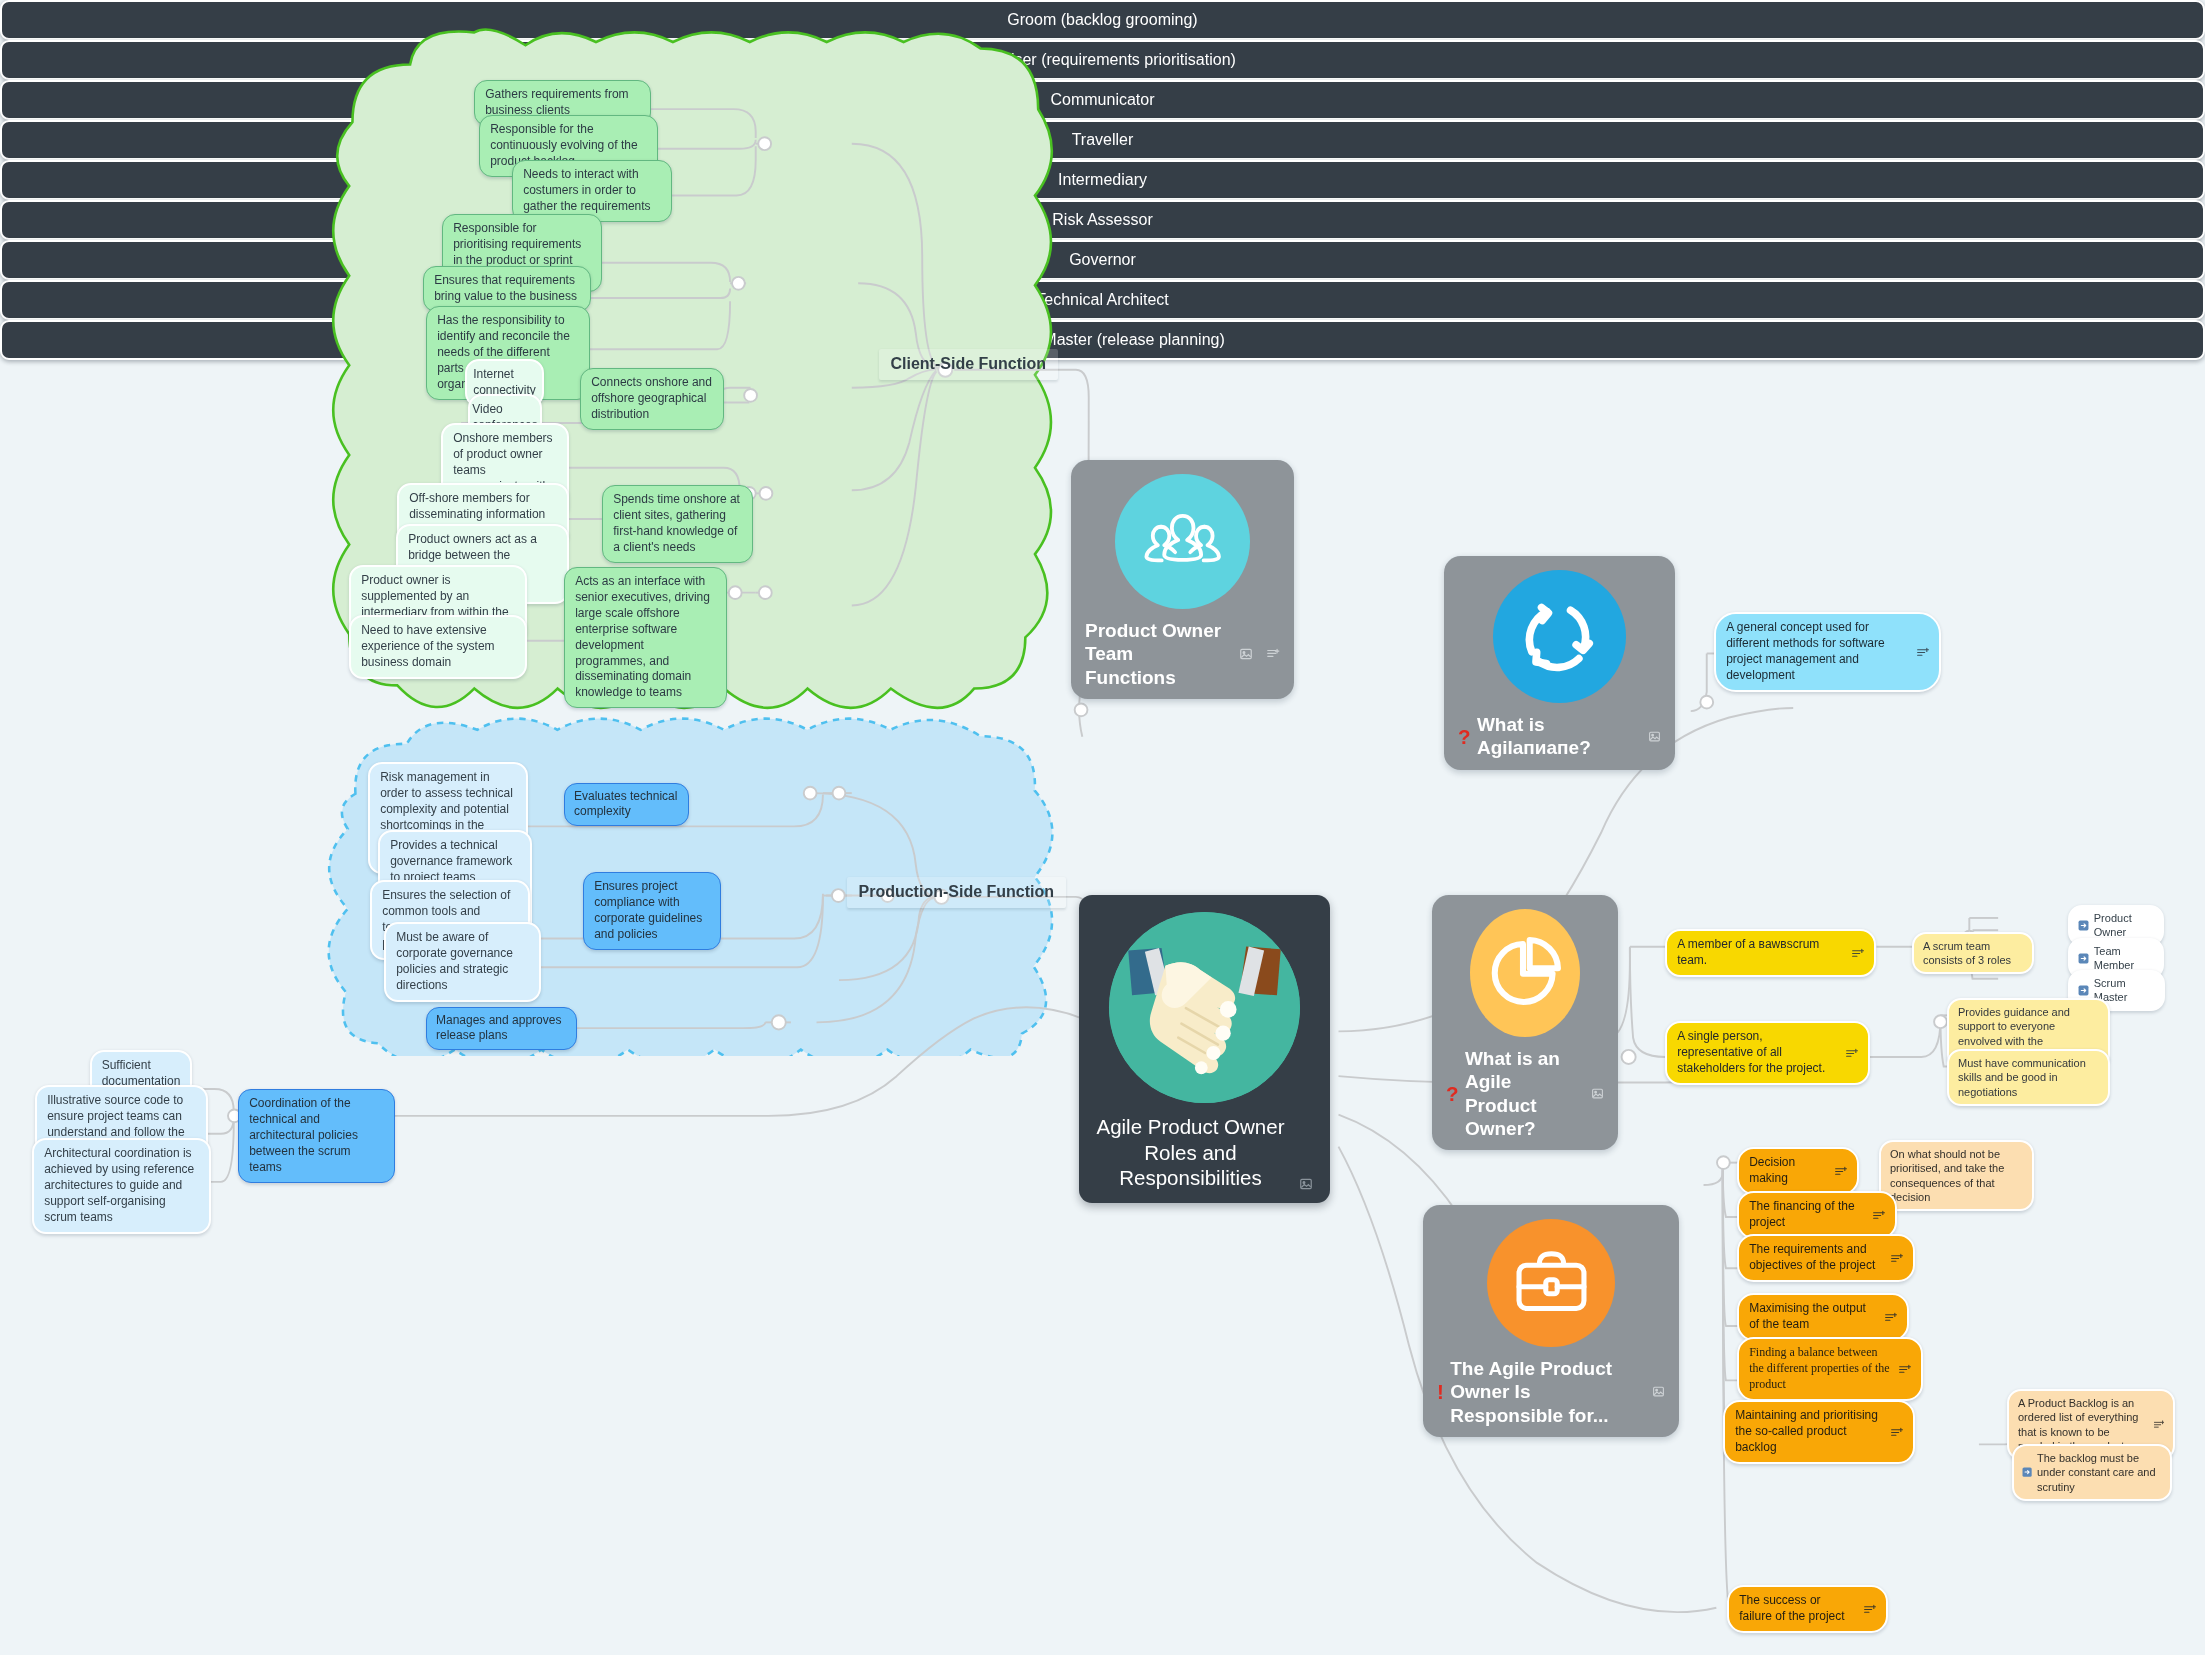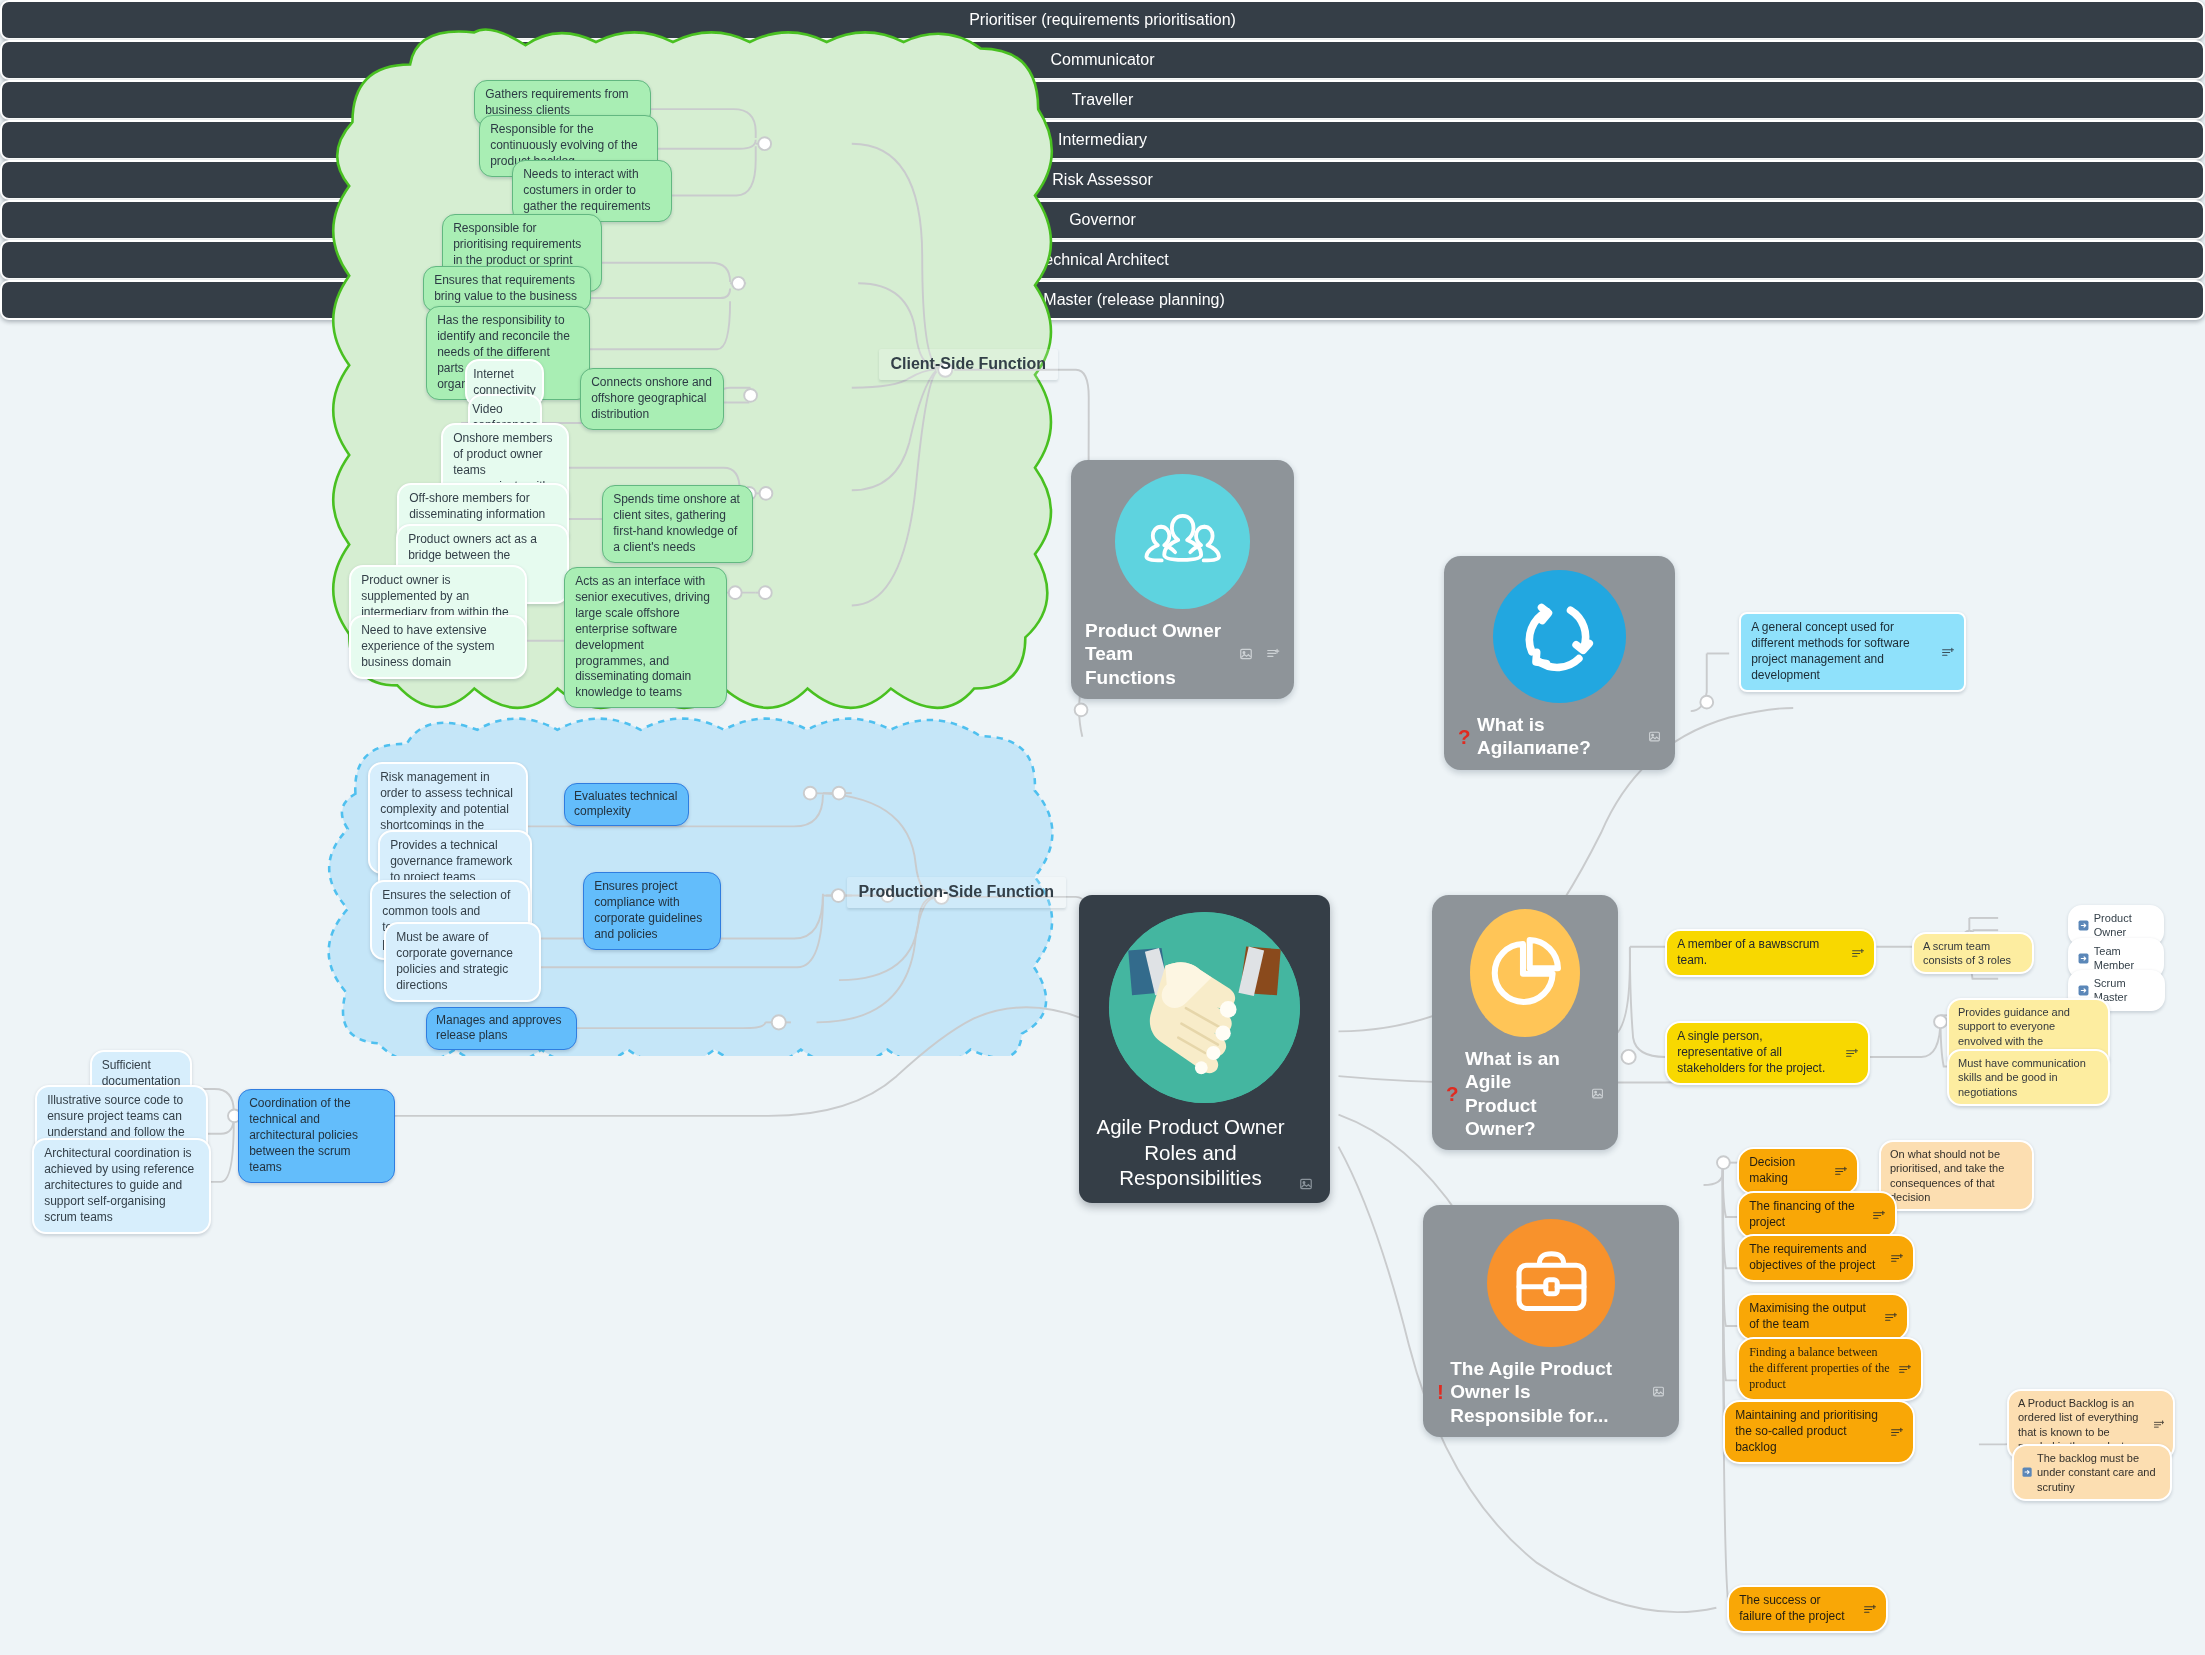--- a/index.html
+++ b/index.html
@@ -87,23 +87,22 @@
   .b-soft {
     background: #d7eefc;
     border: 2.6px solid #ffffff;
     border-radius: 14px;
     color: #333f48;
   }
   
   .c-node {
     background: #8fe1fb;
     border: 2.6px solid #ffffff;
-    border-radius: 8px;
+    border-radius: 22px;
     color: #1c2a33;
-    margin-left: 25px;
   }
   
   .y-strong {
     background: #f8d800;
     border: 2.6px solid #ffffff;
     border-radius: 15.4px;
     color: #23282c;
   }
   .y-soft {
     background: #fdeda0;
@@ -402,20 +401,23 @@
   </div>
 
   <div class="node g-soft" style="left:349px; top:615px; width:178px;">
     <span class="txt">Need to have extensive experience of the system business domain</span>
   </div>
 
   <div class="node g-strong" style="left:564px; top:567px; width:163px;">
     <span class="txt">Acts as an interface with senior executives, driving large scale offshore enterprise software development programmes, and disseminating domain knowledge to teams</span>
   </div>
 
+  <div class="role" style="left:676px; top:122px;">
+    <span>Groom (backlog grooming)</span>
+  </div>
   <div class="role" style="left:626px; top:259px;">
     <span>Prioritiser (requirements prioritisation)</span>
   </div>
   <div class="role" style="left:742px; top:371px;">
     <span>Communicator</span>
   </div>
   <div class="role" style="left:772px; top:474px;">
     <span>Traveller</span>
   </div>
   <div class="role" style="left:759px; top:589px;">

